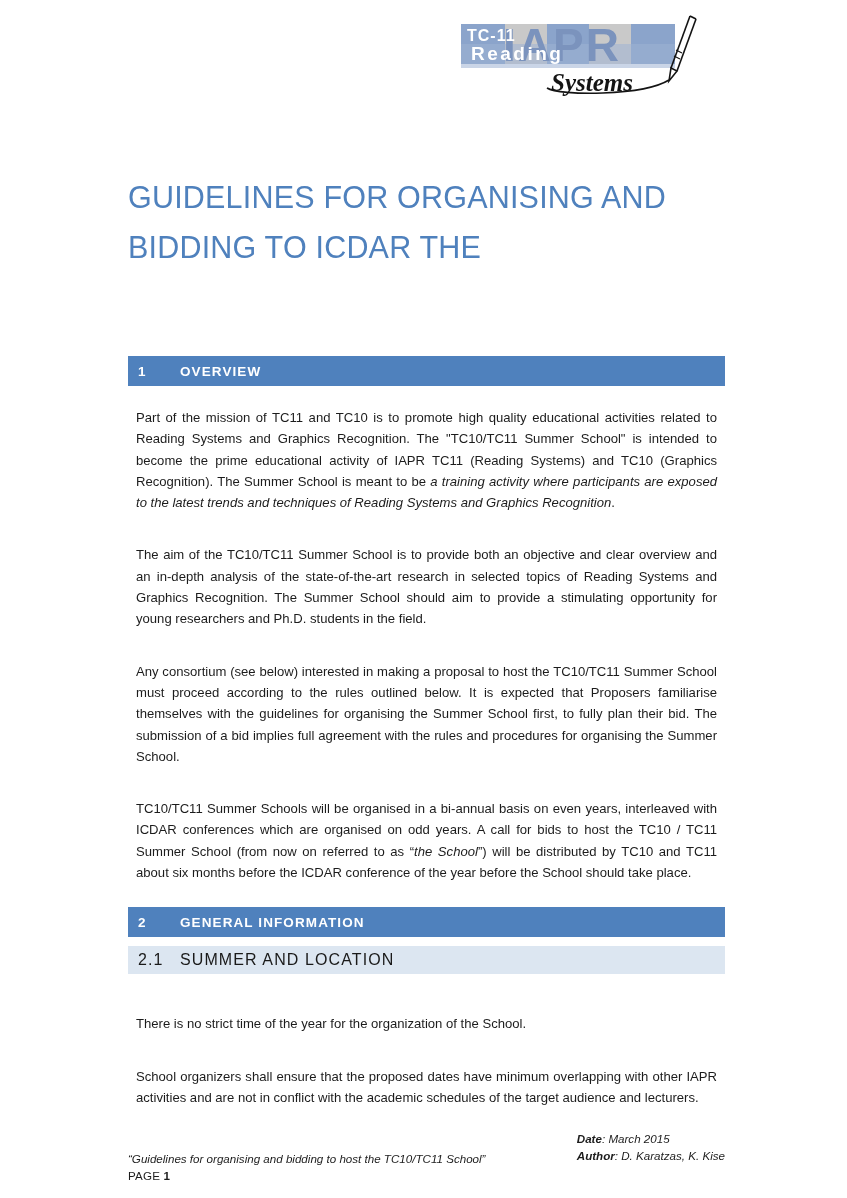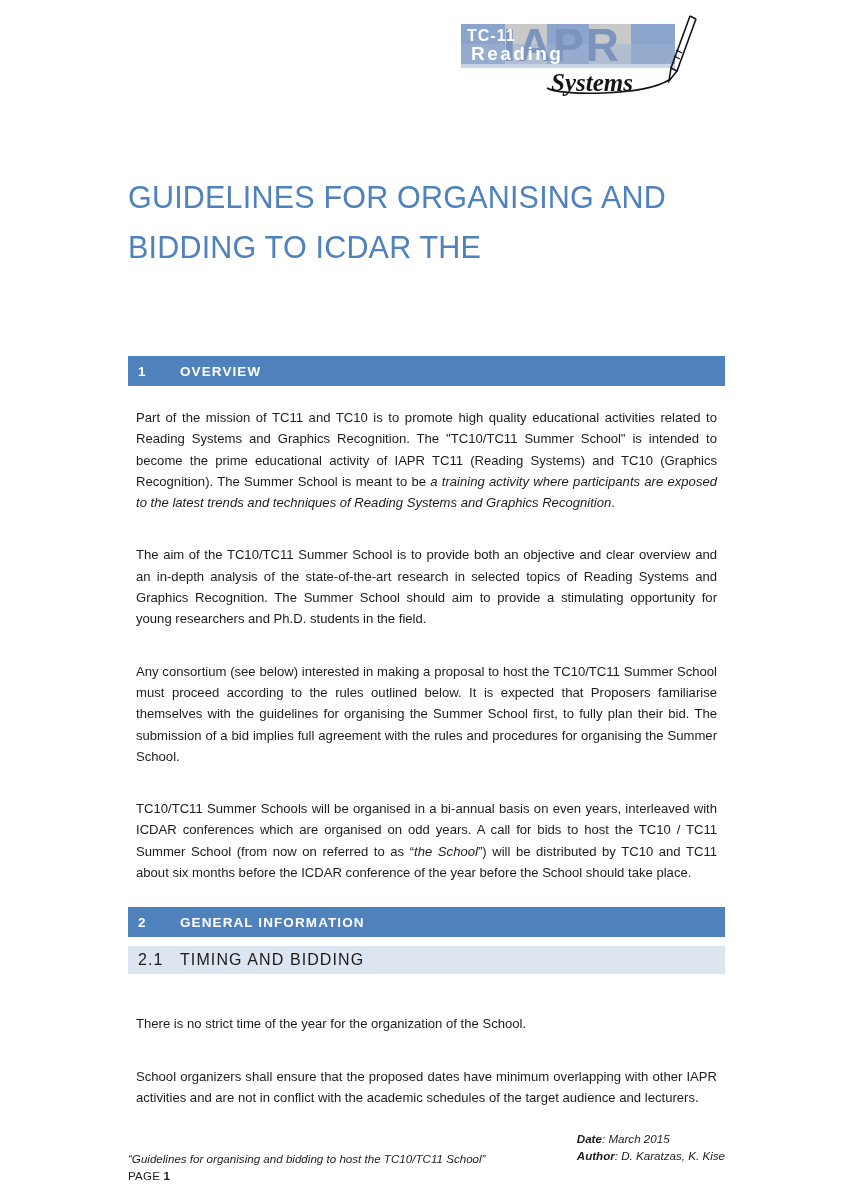--- a/index.html
+++ b/index.html
@@ -183,21 +183,21 @@
     <div class="sp-before-sec"></div>
 
     <div class="sec-bar">
       <span class="num">2</span>
       <span>GENERAL INFORMATION</span>
     </div>
     <div class="sp-between-bars"></div>
 
     <div class="subsec-bar">
       <span class="num">2.1</span>
-      <span>TIMING AND BIDDING</span>
+      <span>SUMMER AND LOCATION</span>
     </div>
     <div class="sp-after-subbar"></div>
 
     <div class="sp-para"></div>
 
     <p class="body">
       <span>There is no strict time of the year for the organization of the School.</span>
     </p>
     <div class="sp-para"></div>
 

